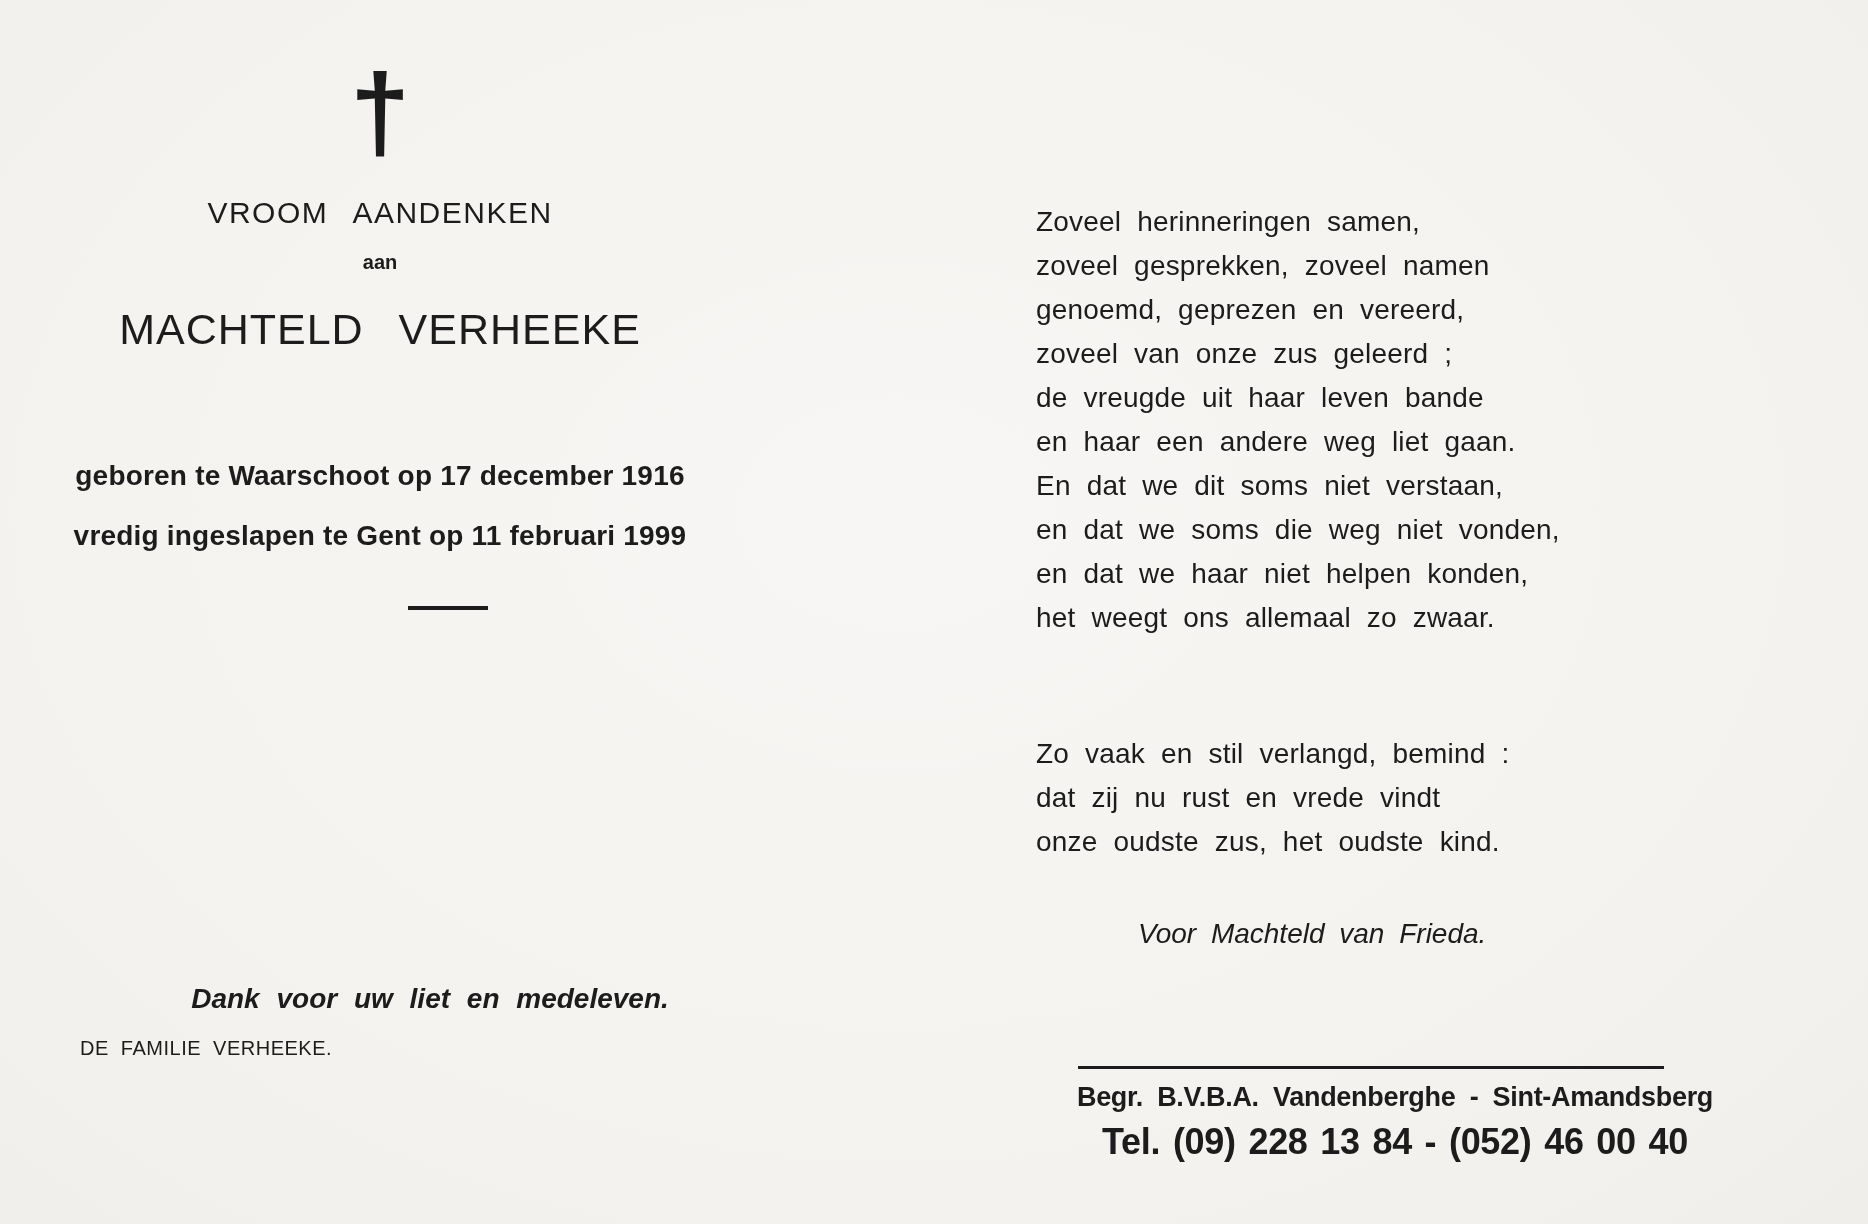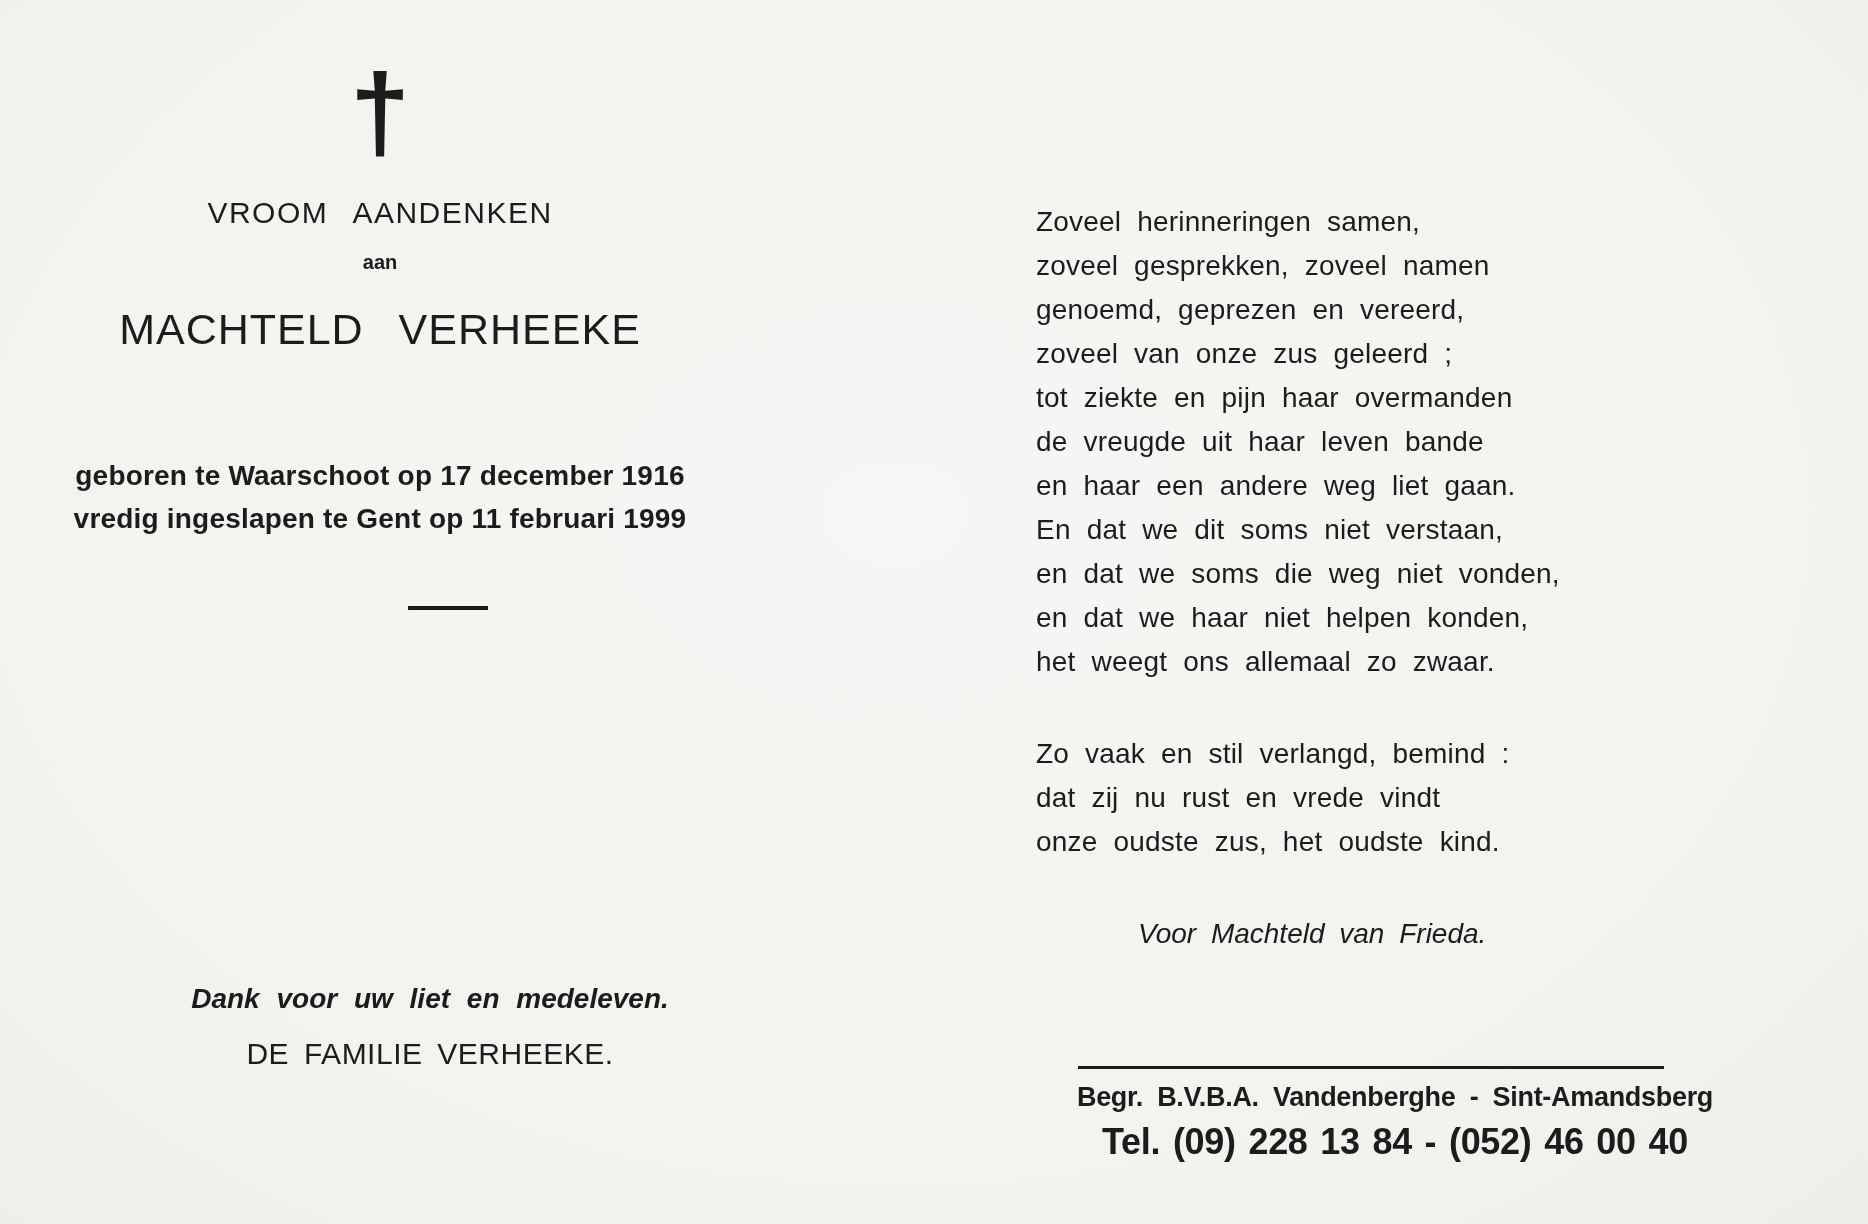--- a/index.html
+++ b/index.html
@@ -47,21 +47,21 @@
   }
   .name {
     top: 296px;
     font-size: 43px;
     font-weight: 500;
     letter-spacing: 1px;
     word-spacing: 22px;
     margin-top: 9px;
   }
   .born  { top: 460px; font-size: 28px; font-weight: bold; letter-spacing: 0.2px; }
-  .died  { top: 503px; font-size: 28px; font-weight: bold; letter-spacing: 0.2px; }
+  .died  { top: 520px; font-size: 28px; font-weight: bold; letter-spacing: 0.2px; }
   .short-rule {
     left: 408px;
     top: 606px;
     width: 80px;
     height: 4px;
     background: #1c1c1c;
   }
   .thanks-line1 {
     left: 80px;
     width: 700px;
@@ -69,22 +69,22 @@
     text-align: center;
     font-size: 28px;
     font-weight: bold;
     font-style: italic;
     word-spacing: 9px;
   }
   .thanks-line2 {
     left: 80px;
     width: 700px;
     top: 1037px;
-    text-align: center;
-    font-size: 30px;
+    text-align: left;
+    font-size: 20px;
     font-weight: 500;
     letter-spacing: 0.5px;
     word-spacing: 6px;
   }
 
   
   .stanza {
     left: 1036px;
     width: 620px;
     font-size: 28px;
@@ -152,21 +152,20 @@
   <div class="abs short-rule"></div>
 
   <div class="abs thanks-line1">Dank voor uw liet en medeleven.</div>
   <div class="abs thanks-line2">DE FAMILIE VERHEEKE.</div>
 
   <div class="abs stanza stanza-1">
     <div class="pline">Zoveel herinneringen samen,</div>
     <div class="pline">zoveel gesprekken, zoveel namen</div>
     <div class="pline">genoemd, geprezen en vereerd,</div>
     <div class="pline">zoveel van onze zus geleerd ;</div>
-    <div class="pline">tot ziekte en pijn haar overmanden</div>
     <div class="pline">de vreugde uit haar leven bande</div>
     <div class="pline">en haar een andere weg liet gaan.</div>
     <div class="pline">En dat we dit soms niet verstaan,</div>
     <div class="pline">en dat we soms die weg niet vonden,</div>
     <div class="pline">en dat we haar niet helpen konden,</div>
     <div class="pline">het weegt ons allemaal zo zwaar.</div>
   </div>
 
   <div class="abs stanza stanza-2">
     <div class="pline">Zo vaak en stil verlangd, bemind :</div>

